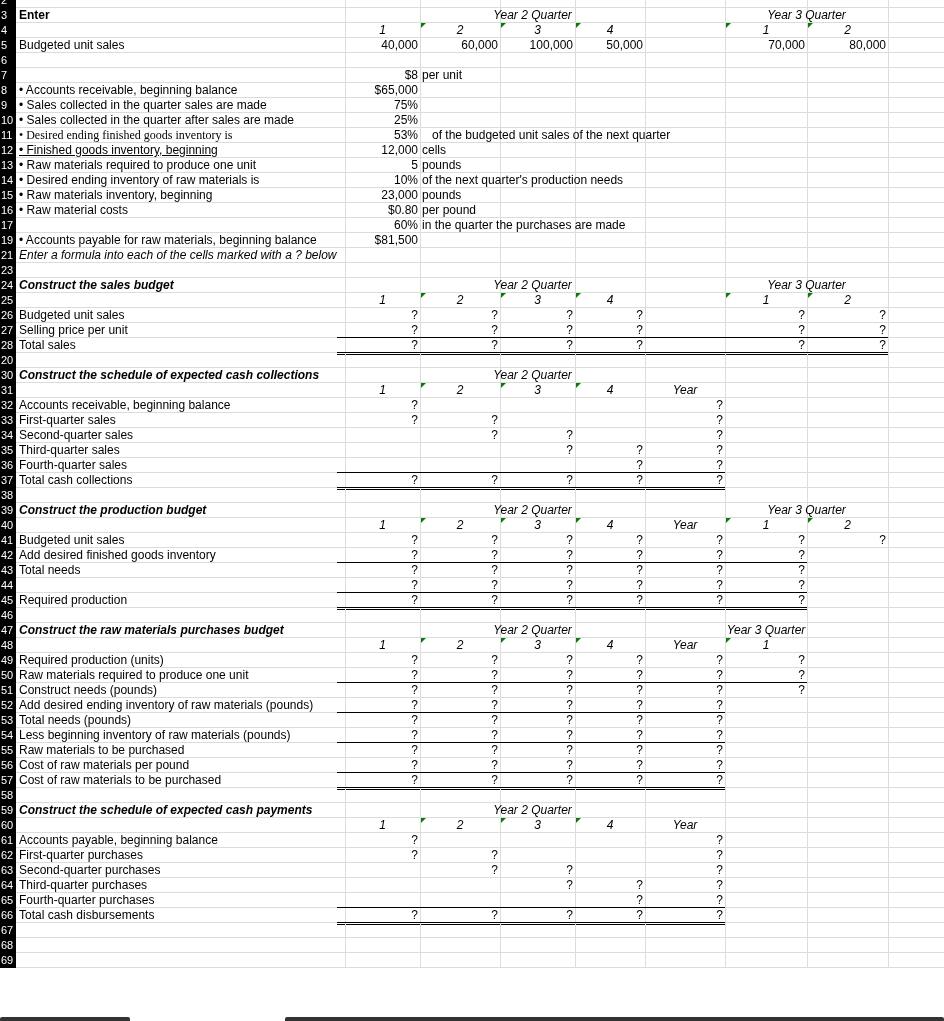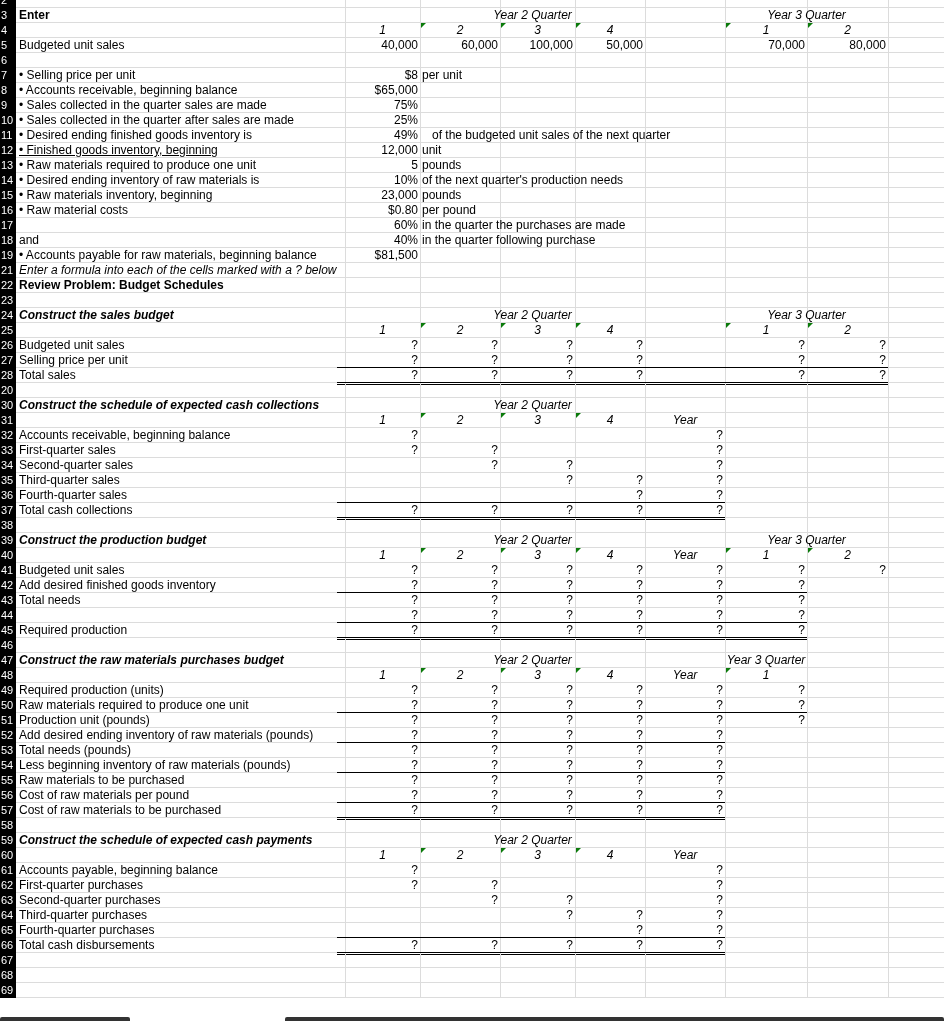--- a/index.html
+++ b/index.html
@@ -99,21 +99,20 @@
     <div class="row">
       <div class="rh">7</div>
       <div class="vl" style="left: 345px;"></div>
       <div class="vl" style="left: 420px;"></div>
       <div class="vl" style="left: 500px;"></div>
       <div class="vl" style="left: 575px;"></div>
       <div class="vl" style="left: 645px;"></div>
       <div class="vl" style="left: 725px;"></div>
       <div class="vl" style="left: 807px;"></div>
       <div class="vl" style="left: 888px;"></div>
-      <div class="cell lab " style="width: 326px;">• Selling price per unit</div>
       <div class="cell r" style="left: 345px; width: 75px;">$8</div>
       <div class="cell " style="left: 420px; width: 387px; padding-left: 2px;">per unit</div>
     </div>
     <div class="row">
       <div class="rh">8</div>
       <div class="vl" style="left: 345px;"></div>
       <div class="vl" style="left: 420px;"></div>
       <div class="vl" style="left: 500px;"></div>
       <div class="vl" style="left: 575px;"></div>
       <div class="vl" style="left: 645px;"></div>
@@ -155,37 +154,37 @@
     <div class="row">
       <div class="rh">11</div>
       <div class="vl" style="left: 345px;"></div>
       <div class="vl" style="left: 420px;"></div>
       <div class="vl" style="left: 500px;"></div>
       <div class="vl" style="left: 575px;"></div>
       <div class="vl" style="left: 645px;"></div>
       <div class="vl" style="left: 725px;"></div>
       <div class="vl" style="left: 807px;"></div>
       <div class="vl" style="left: 888px;"></div>
-      <div class="cell lab " style="width: 326px;">• Desired ending finished goods inventory is</div>
-      <div class="cell r" style="left: 345px; width: 75px;">49%</div>
+      <div class="cell lab " style="width: 326px; font-family: Liberation Serif, serif;">• Desired ending finished goods inventory is</div>
+      <div class="cell r" style="left: 345px; width: 75px;">53%</div>
       <div class="cell " style="left: 420px; width: 387px; padding-left: 12px;">of the budgeted unit sales of the next quarter</div>
     </div>
     <div class="row">
       <div class="rh">12</div>
       <div class="vl" style="left: 345px;"></div>
       <div class="vl" style="left: 420px;"></div>
       <div class="vl" style="left: 500px;"></div>
       <div class="vl" style="left: 575px;"></div>
       <div class="vl" style="left: 645px;"></div>
       <div class="vl" style="left: 725px;"></div>
       <div class="vl" style="left: 807px;"></div>
       <div class="vl" style="left: 888px;"></div>
       <div class="cell lab " style="width: 326px; text-decoration: underline;">• Finished goods inventory, beginning</div>
       <div class="cell r" style="left: 345px; width: 75px;">12,000</div>
-      <div class="cell " style="left: 420px; width: 387px; padding-left: 2px;">unit</div>
+      <div class="cell " style="left: 420px; width: 387px; padding-left: 2px;">cells</div>
     </div>
     <div class="row">
       <div class="rh">13</div>
       <div class="vl" style="left: 345px;"></div>
       <div class="vl" style="left: 420px;"></div>
       <div class="vl" style="left: 500px;"></div>
       <div class="vl" style="left: 575px;"></div>
       <div class="vl" style="left: 645px;"></div>
       <div class="vl" style="left: 725px;"></div>
       <div class="vl" style="left: 807px;"></div>
@@ -243,34 +242,20 @@
       <div class="vl" style="left: 500px;"></div>
       <div class="vl" style="left: 575px;"></div>
       <div class="vl" style="left: 645px;"></div>
       <div class="vl" style="left: 725px;"></div>
       <div class="vl" style="left: 807px;"></div>
       <div class="vl" style="left: 888px;"></div>
       <div class="cell r" style="left: 345px; width: 75px;">60%</div>
       <div class="cell " style="left: 420px; width: 387px; padding-left: 2px;">in the quarter the purchases are made</div>
     </div>
     <div class="row">
-      <div class="rh">18</div>
-      <div class="vl" style="left: 345px;"></div>
-      <div class="vl" style="left: 420px;"></div>
-      <div class="vl" style="left: 500px;"></div>
-      <div class="vl" style="left: 575px;"></div>
-      <div class="vl" style="left: 645px;"></div>
-      <div class="vl" style="left: 725px;"></div>
-      <div class="vl" style="left: 807px;"></div>
-      <div class="vl" style="left: 888px;"></div>
-      <div class="cell lab " style="width: 326px;">    and</div>
-      <div class="cell r" style="left: 345px; width: 75px;">40%</div>
-      <div class="cell " style="left: 420px; width: 387px; padding-left: 2px;">in the quarter following purchase</div>
-    </div>
-    <div class="row">
       <div class="rh">19</div>
       <div class="vl" style="left: 345px;"></div>
       <div class="vl" style="left: 420px;"></div>
       <div class="vl" style="left: 500px;"></div>
       <div class="vl" style="left: 575px;"></div>
       <div class="vl" style="left: 645px;"></div>
       <div class="vl" style="left: 725px;"></div>
       <div class="vl" style="left: 807px;"></div>
       <div class="vl" style="left: 888px;"></div>
       <div class="cell lab " style="width: 326px;">• Accounts payable for raw materials, beginning balance</div>
@@ -281,32 +266,20 @@
       <div class="rh">21</div>
       <div class="vl" style="left: 345px;"></div>
       <div class="vl" style="left: 420px;"></div>
       <div class="vl" style="left: 500px;"></div>
       <div class="vl" style="left: 575px;"></div>
       <div class="vl" style="left: 645px;"></div>
       <div class="vl" style="left: 725px;"></div>
       <div class="vl" style="left: 807px;"></div>
       <div class="vl" style="left: 888px;"></div>
       <div class="cell lab i" style="width: 326px;">Enter a formula into each of the cells marked with a ? below</div>
-    </div>
-    <div class="row">
-      <div class="rh">22</div>
-      <div class="vl" style="left: 345px;"></div>
-      <div class="vl" style="left: 420px;"></div>
-      <div class="vl" style="left: 500px;"></div>
-      <div class="vl" style="left: 575px;"></div>
-      <div class="vl" style="left: 645px;"></div>
-      <div class="vl" style="left: 725px;"></div>
-      <div class="vl" style="left: 807px;"></div>
-      <div class="vl" style="left: 888px;"></div>
-      <div class="cell lab b" style="width: 326px;">Review Problem: Budget Schedules</div>
     </div>
     <div class="row">
       <div class="rh">23</div>
       <div class="vl" style="left: 345px;"></div>
       <div class="vl" style="left: 420px;"></div>
       <div class="vl" style="left: 500px;"></div>
       <div class="vl" style="left: 575px;"></div>
       <div class="vl" style="left: 645px;"></div>
       <div class="vl" style="left: 725px;"></div>
       <div class="vl" style="left: 807px;"></div>
@@ -748,21 +721,21 @@
     <div class="row">
       <div class="rh">51</div>
       <div class="vl" style="left: 345px;"></div>
       <div class="vl" style="left: 420px;"></div>
       <div class="vl" style="left: 500px;"></div>
       <div class="vl" style="left: 575px;"></div>
       <div class="vl" style="left: 645px;"></div>
       <div class="vl" style="left: 725px;"></div>
       <div class="vl" style="left: 807px;"></div>
       <div class="vl" style="left: 888px;"></div>
-      <div class="cell lab " style="width: 326px;">Production unit (pounds)</div>
+      <div class="cell lab " style="width: 326px;">Construct needs (pounds)</div>
       <div class="cell r" style="left: 345px; width: 75px;">?</div>
       <div class="cell r" style="left: 420px; width: 80px;">?</div>
       <div class="cell r" style="left: 500px; width: 75px;">?</div>
       <div class="cell r" style="left: 575px; width: 70px;">?</div>
       <div class="cell r" style="left: 645px; width: 80px;">?</div>
       <div class="cell r" style="left: 725px; width: 82px;">?</div>
       <div class="line" style="top: -1px; left: 337px; width: 470px;"></div>
     </div>
     <div class="row">
       <div class="rh">52</div>

